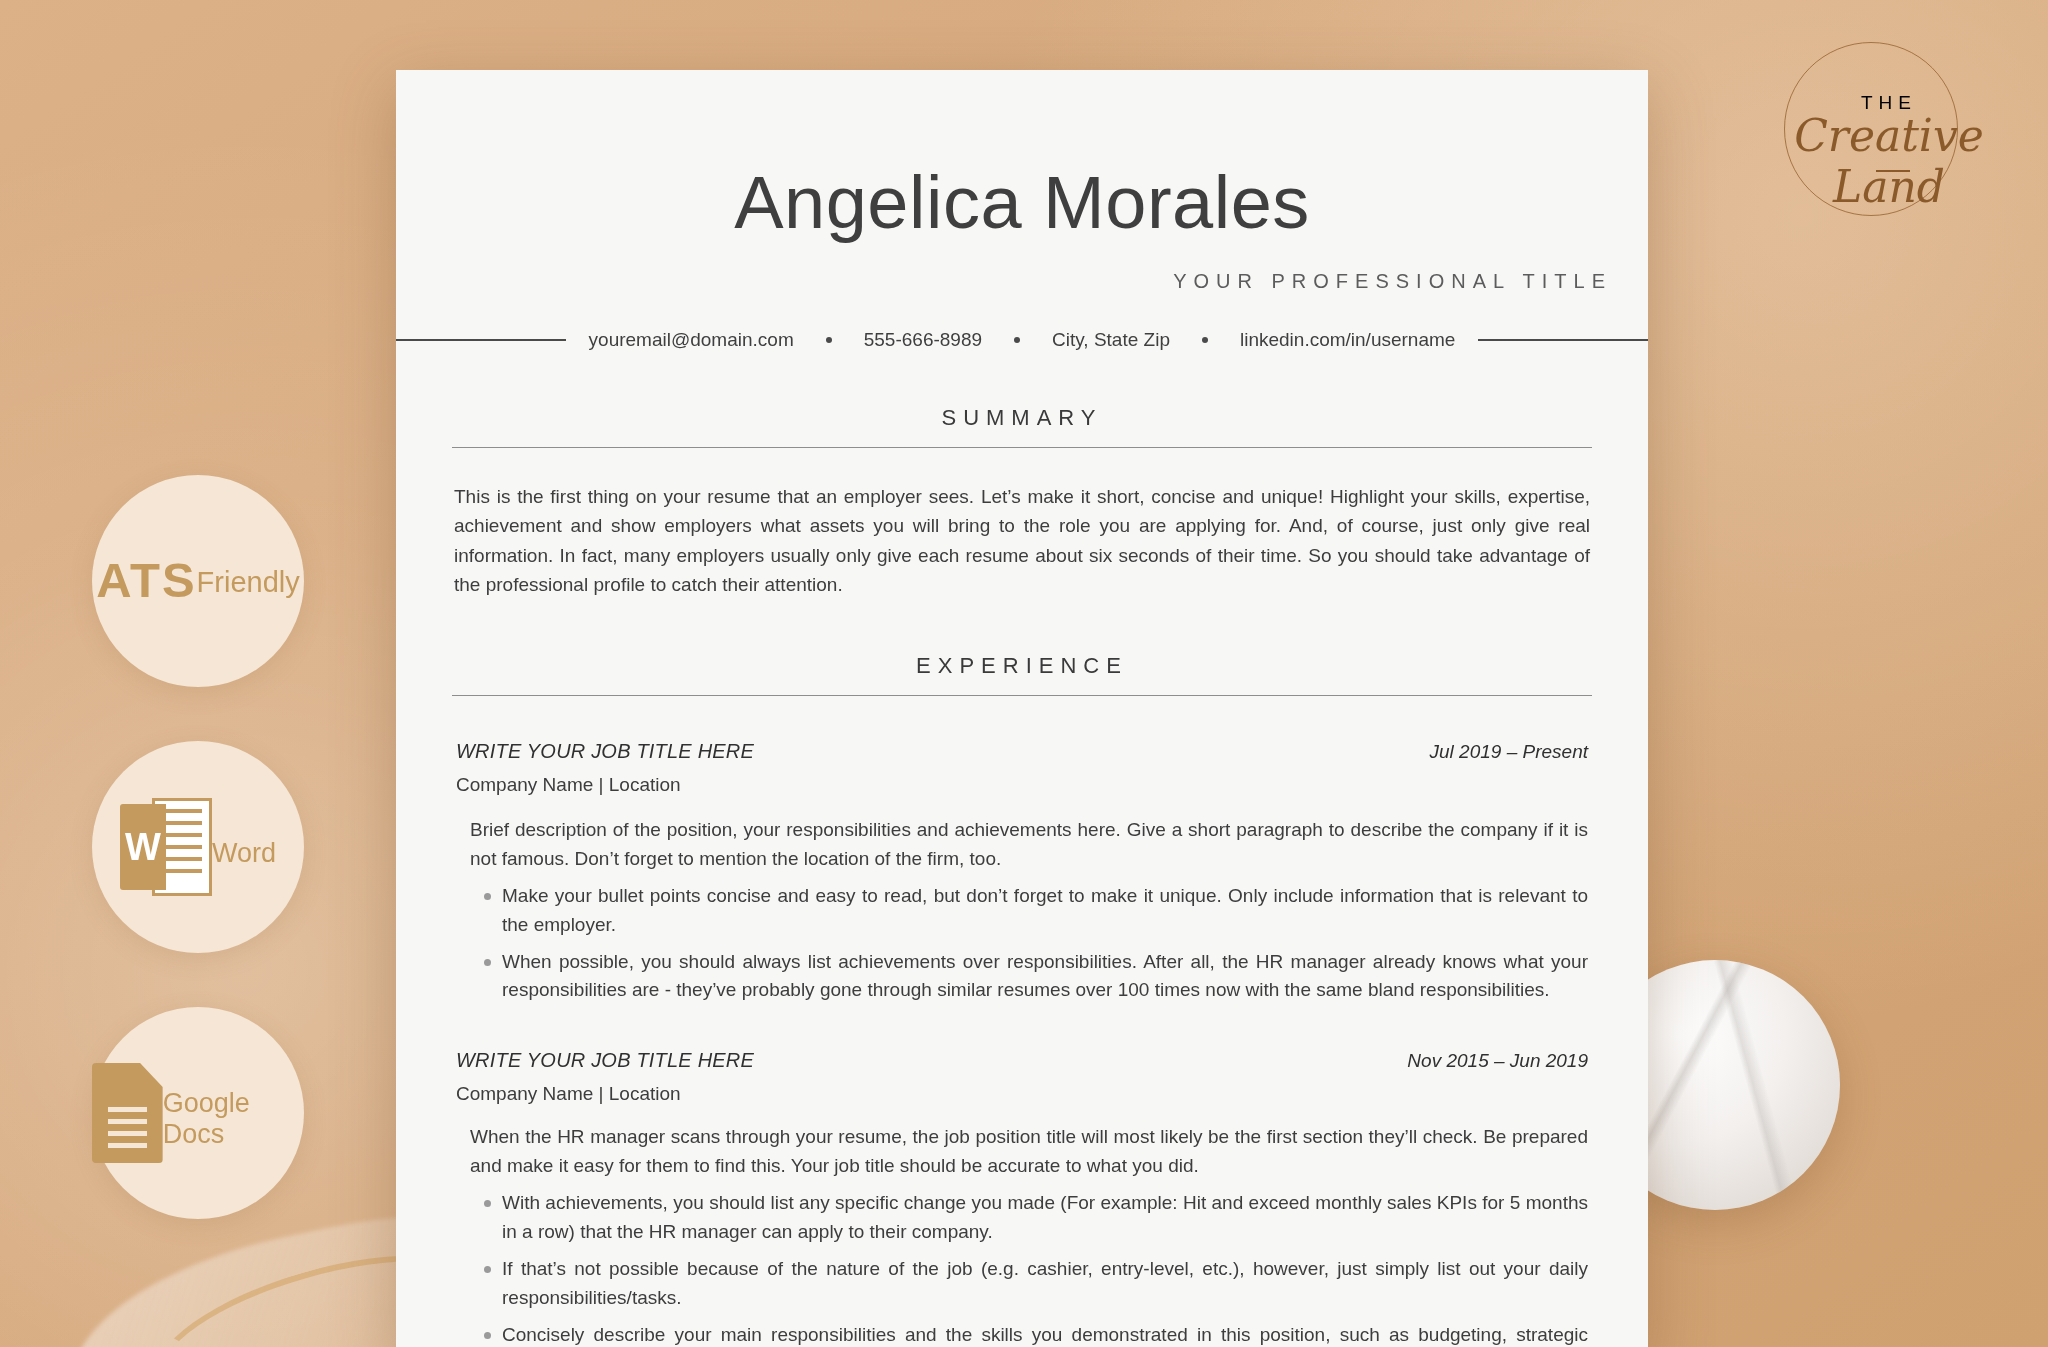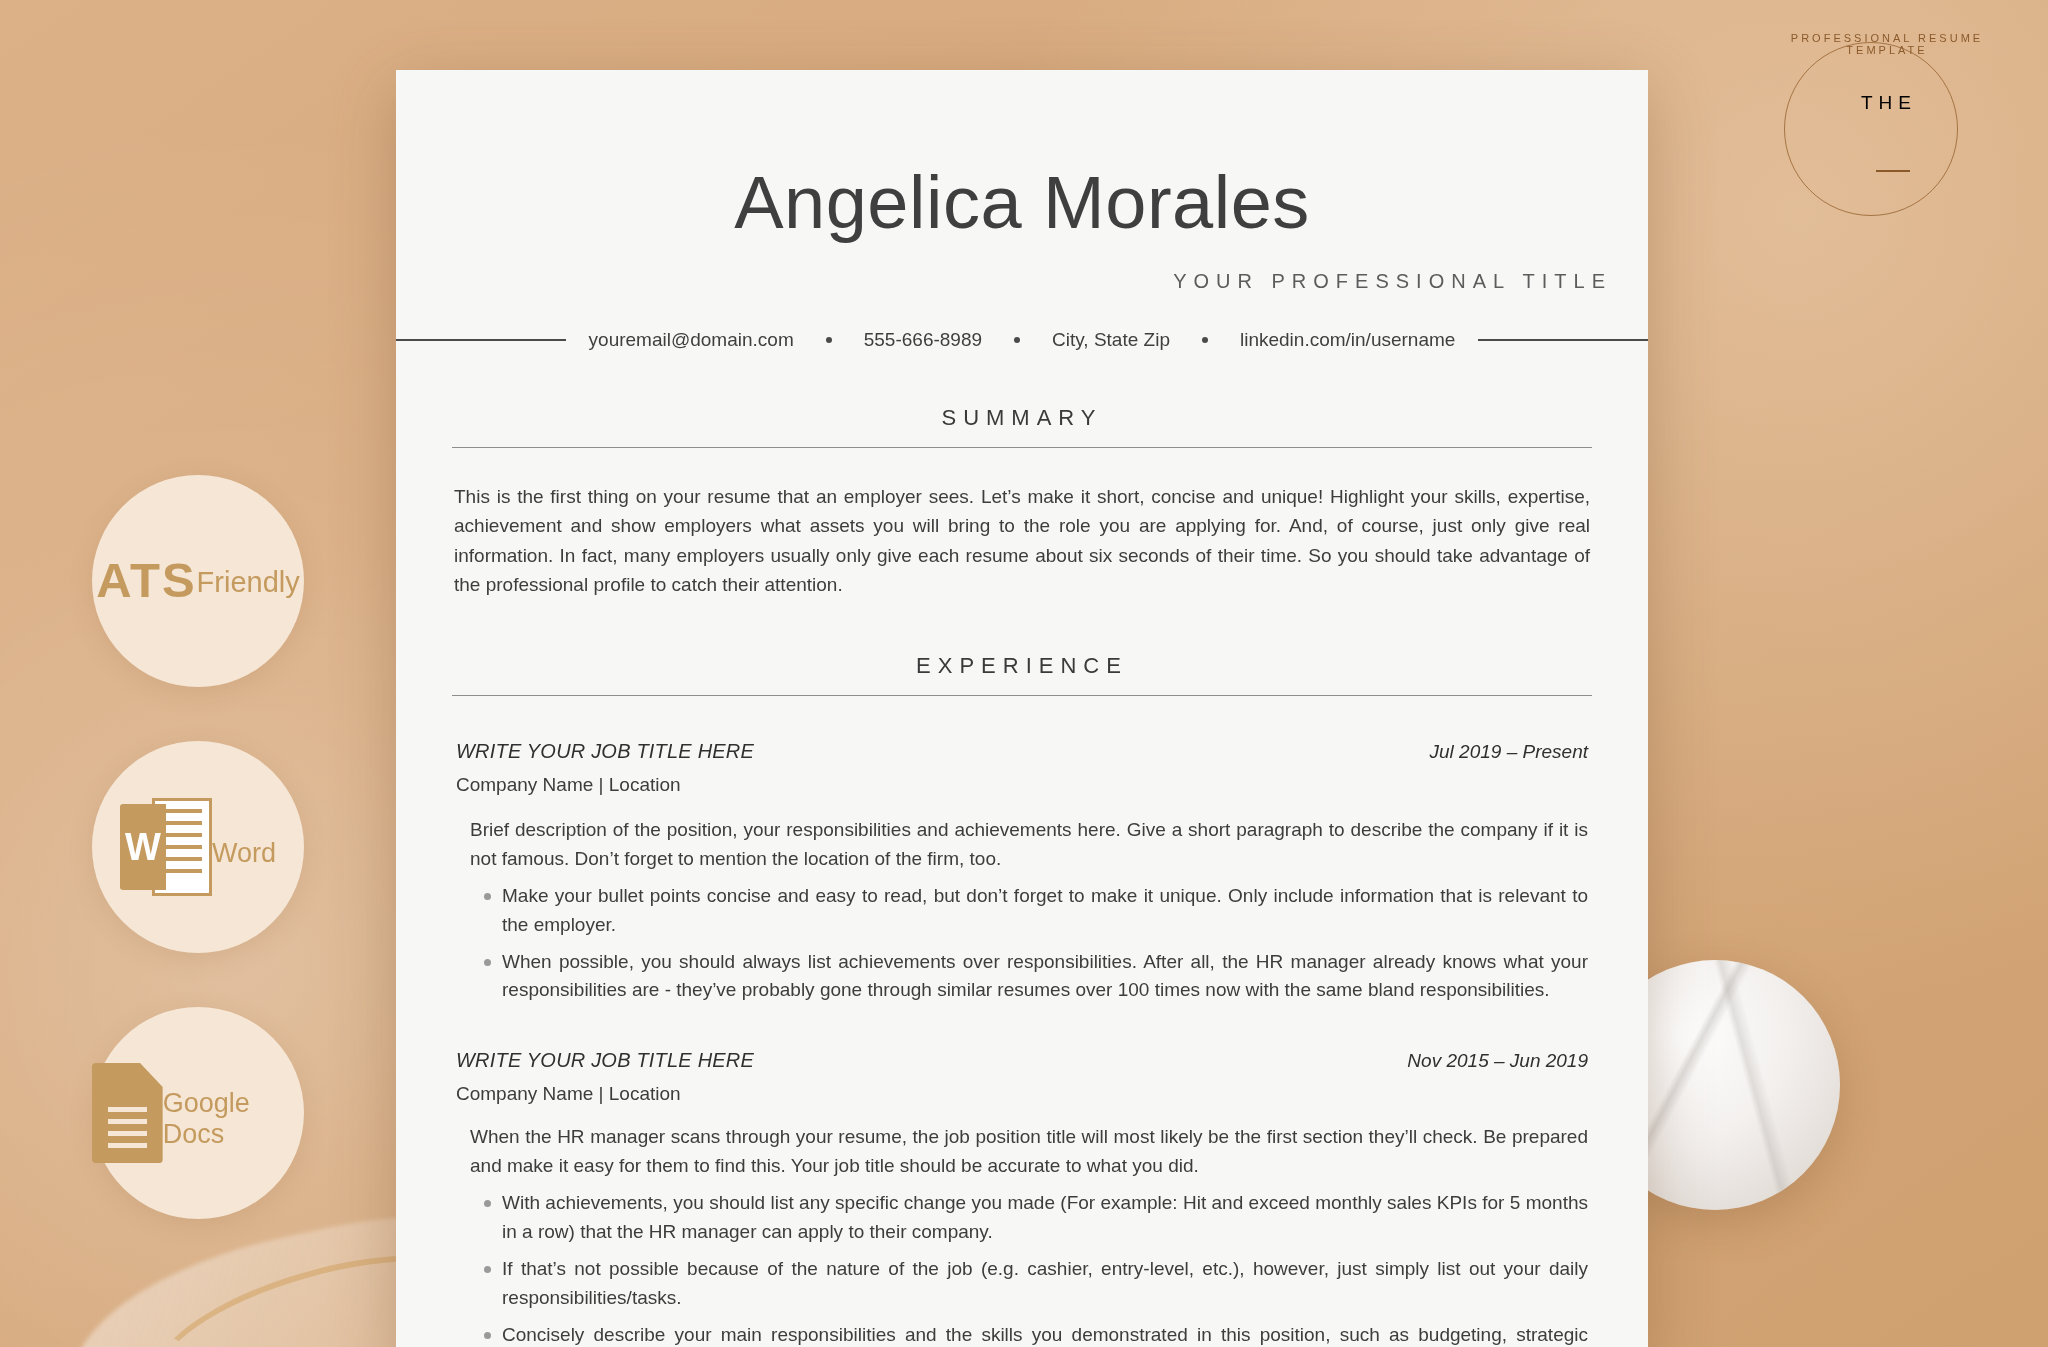--- a/index.html
+++ b/index.html
@@ -392,22 +392,22 @@
           <i></i>
           <i></i>
       </div>
     </div>
     <div class="badge-label">Google Docs</div>
   </div>
 </div>
 
 <div class="logo">
   <div class="logo-circle"></div>
-  <div class="logo-arc-text">PROFESSIONAL RESUME TEMPLATE</div>
   <div class="logo-the">THE</div>
+  <div class="logo-name">Creative Land</div>
   <div class="logo-rule"></div>
 </div>
 
 <div class="page">
   <div class="page-inner">
 
     <h1 class="name">Angelica Morales</h1>
     <div class="title">YOUR PROFESSIONAL TITLE</div>
 
     <div class="contact-row">

